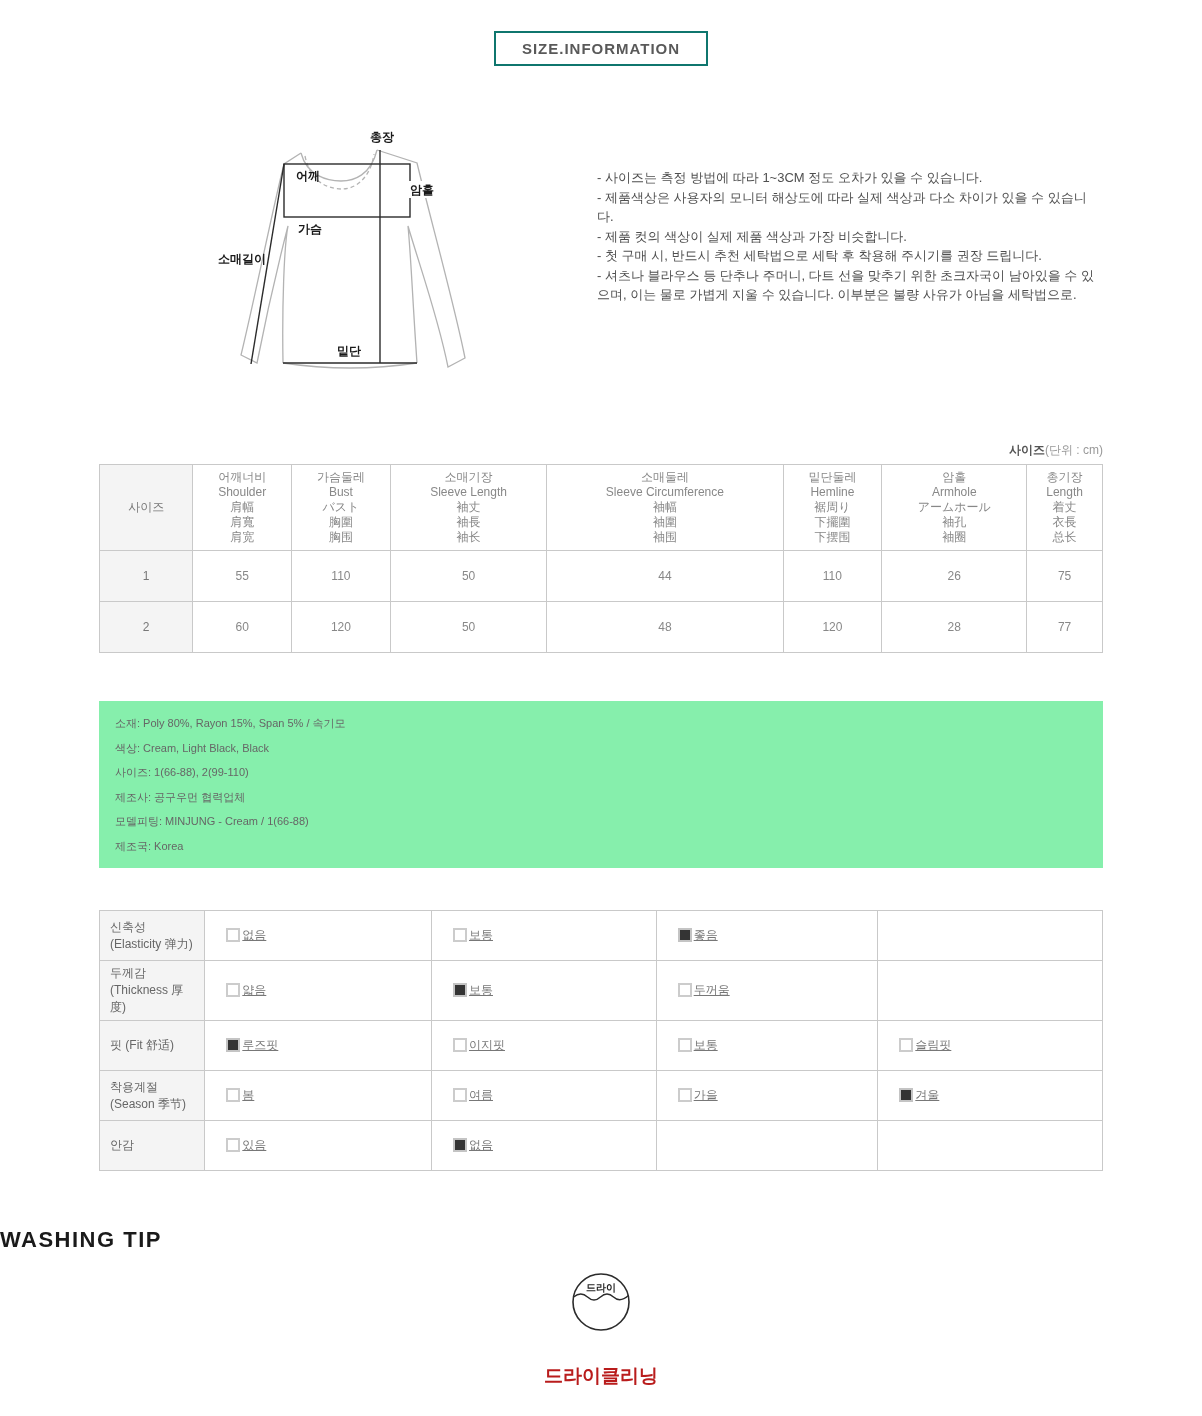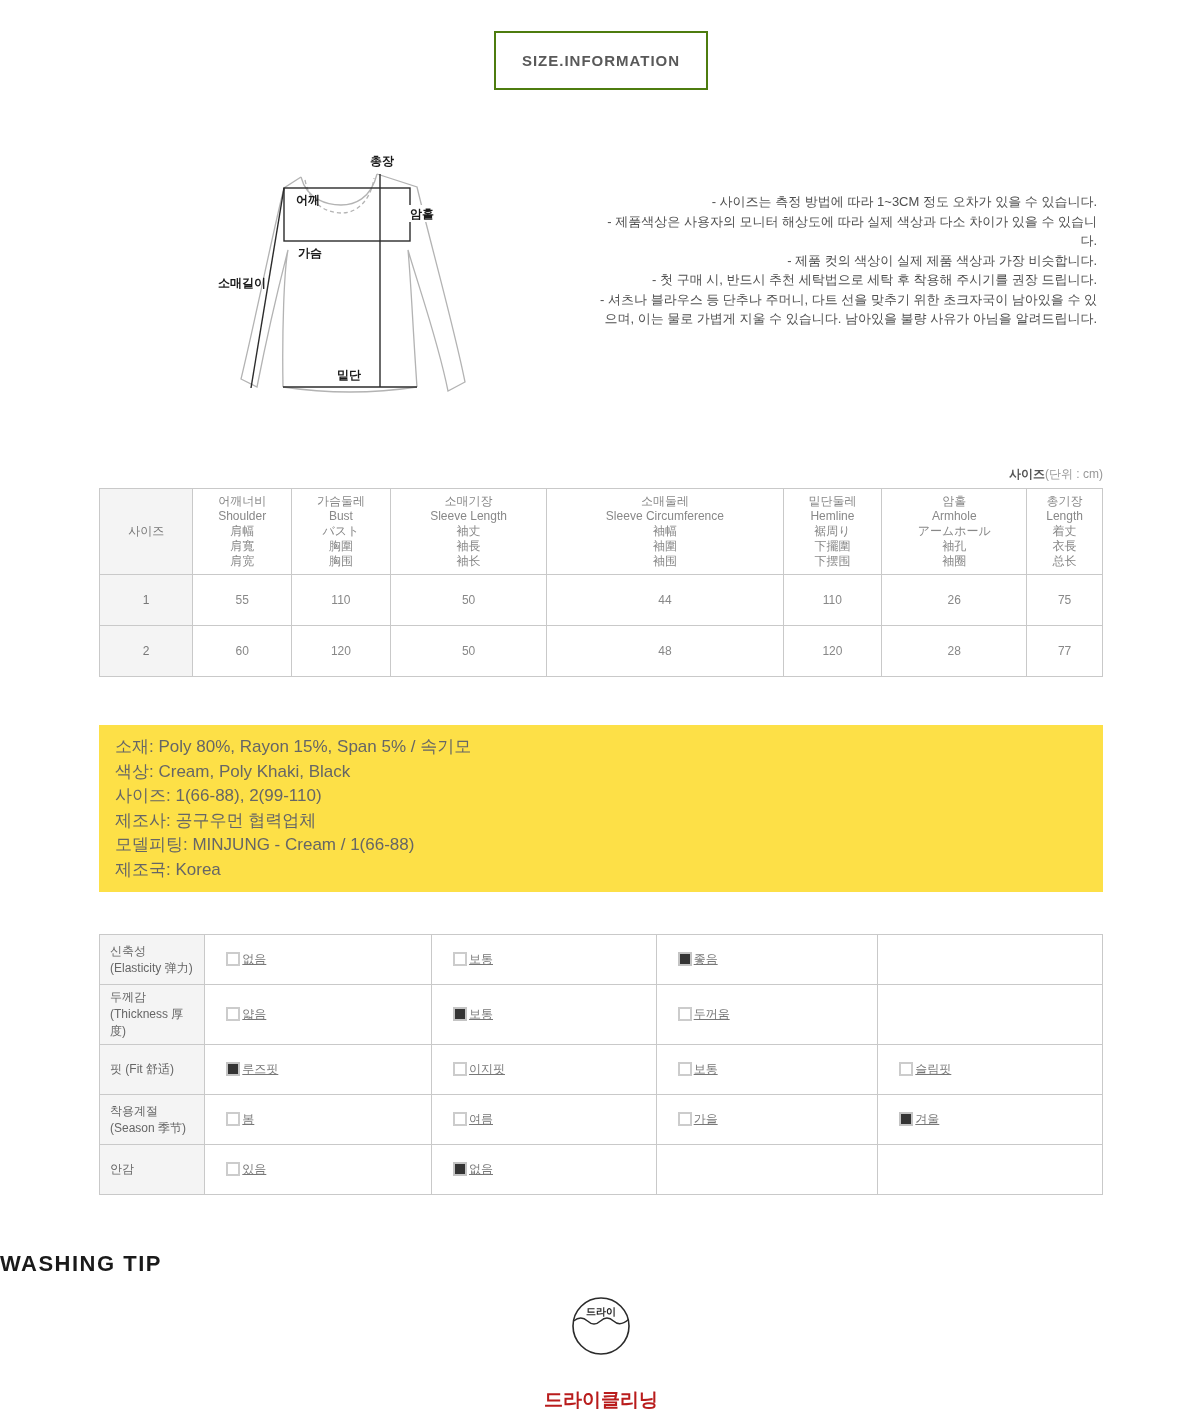--- a/index.html
+++ b/index.html
@@ -6,26 +6,26 @@
   body {
     background:#ffffff;
     font-family:"Liberation Sans","DejaVu Sans",sans-serif;
     color:#555;
   }
   .page { width:1202px; min-height:1416px; margin:0 auto; background:#fff; padding-bottom:40px; }
 
   
   .title-box {
     width:fit-content; margin:31px auto 0;
-    border:2px solid #4d7c0f; padding:19px 26px;
+    border:2px solid #0f766e; padding:7px 26px;
     font-size:15px; font-weight:bold; letter-spacing:1px; color:#595959;
   }
 
   
-  .hero { position:relative; height:376px;text-align:right; }
+  .hero { position:relative; height:376px; }
   .diagram { position:absolute; left:210px; top:61px; }
   .diagram text { font-size:12px; font-weight:bold; fill:#1a1a1a; }
   .notes { position:absolute; left:597px; top:102px; width:500px;
            font-size:13px; line-height:19.5px; color:#4f4f4f; }
 
   
   .content { width:1004px; margin:0 auto; }
 
   
   .unit-label { text-align:right; font-size:12px; color:#999; padding-bottom:5px; }
@@ -36,22 +36,22 @@
     border:1px solid #c9c9c9; text-align:center; vertical-align:middle;
     font-size:12px; color:#888;
   }
   .size-table .hdr { padding:5px 0; line-height:15px; }
   .size-table .hdr span { display:block; }
   .size-table .col-size { background:#f4f4f4; color:#777; }
   .size-table .val { height:51px; }
 
   
   .info-box {
-    margin-top:48px; background:#fde047; padding:10px 16px;
-    font-size:17px; line-height:24.5px; color:#666;
+    margin-top:48px; background:#86efac; padding:10px 16px;
+    font-size:11px; line-height:24.5px; color:#666;
   }
 
   
   .spec-table { margin-top:42px; border:1px solid #b5b5b5; }
   .spec-table td { border:1px solid #c9c9c9; height:50px; vertical-align:middle; font-size:12px; }
   .spec-table .label-cell {
     background:#f4f4f4; color:#666; text-align:left;
     padding:4px 10px; line-height:17px;
   }
   .spec-table .opt-cell { padding-left:21px; color:#777; }
@@ -101,21 +101,21 @@
       <text x="88" y="106">가슴</text>
       <text x="8" y="136">소매길이</text>
       <text x="139" y="228" text-anchor="middle">밑단</text>
     </svg>
 
     <div class="notes">
       <div>- 사이즈는 측정 방법에 따라 1~3CM 정도 오차가 있을 수 있습니다.</div>
       <div>- 제품색상은 사용자의 모니터 해상도에 따라 실제 색상과 다소 차이가 있을 수 있습니다.</div>
       <div>- 제품 컷의 색상이 실제 제품 색상과 가장 비슷합니다.</div>
       <div>- 첫 구매 시, 반드시 추천 세탁법으로 세탁 후 착용해 주시기를 권장 드립니다.</div>
-      <div>- 셔츠나 블라우스 등 단추나 주머니, 다트 선을 맞추기 위한 초크자국이 남아있을 수 있으며, 이는 물로 가볍게 지울 수 있습니다. 남아있을 불량 사유가 아님을 알려드립니다.</div>
+      <div>- 셔츠나 블라우스 등 단추나 주머니, 다트 선을 맞추기 위한 초크자국이 남아있을 수 있으며, 이는 물로 가볍게 지울 수 있습니다. 이부분은 불량 사유가 아님을 세탁법으로.</div>
     </div>
   </div>
 
   <div class="content">
 
     <div class="unit-label">
       <span class="strong">사이즈</span><span>(단위 : cm)</span>
     </div>
 
     <table class="size-table">
@@ -200,21 +200,21 @@
         <td class="val">48</td>
         <td class="val">120</td>
         <td class="val">28</td>
         <td class="val">77</td>
       </tr>
     </tbody>
       </table>
 
     <div class="info-box">
       <div>소재: Poly 80%, Rayon 15%, Span 5% / 속기모</div>
-      <div>색상: Cream, Poly Khaki, Black</div>
+      <div>색상: Cream, Light Black, Black</div>
       <div>사이즈: 1(66-88), 2(99-110)</div>
       <div>제조사: 공구우먼 협력업체</div>
       <div>모델피팅: MINJUNG - Cream / 1(66-88)</div>
       <div>제조국: Korea</div>
     </div>
 
     <table class="spec-table">
       <colgroup>
         <col style="width:10.5%">
           <col style="width:22.6%">

